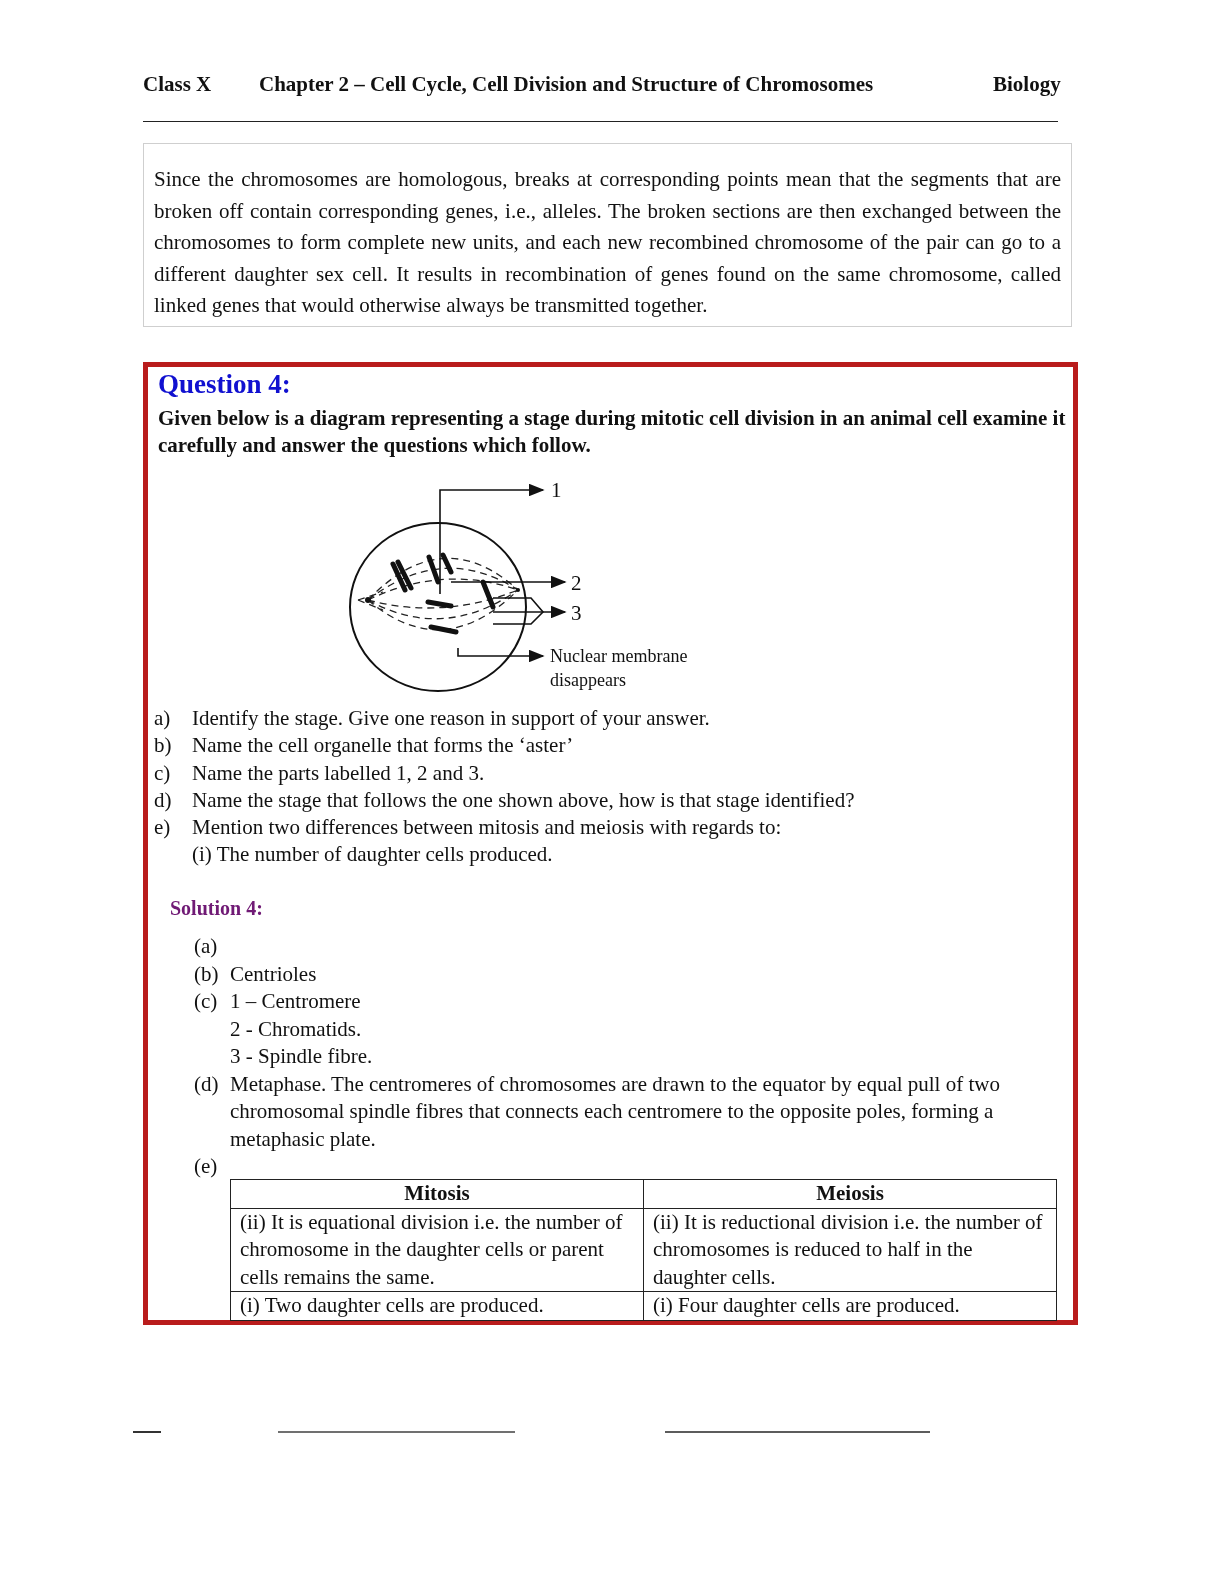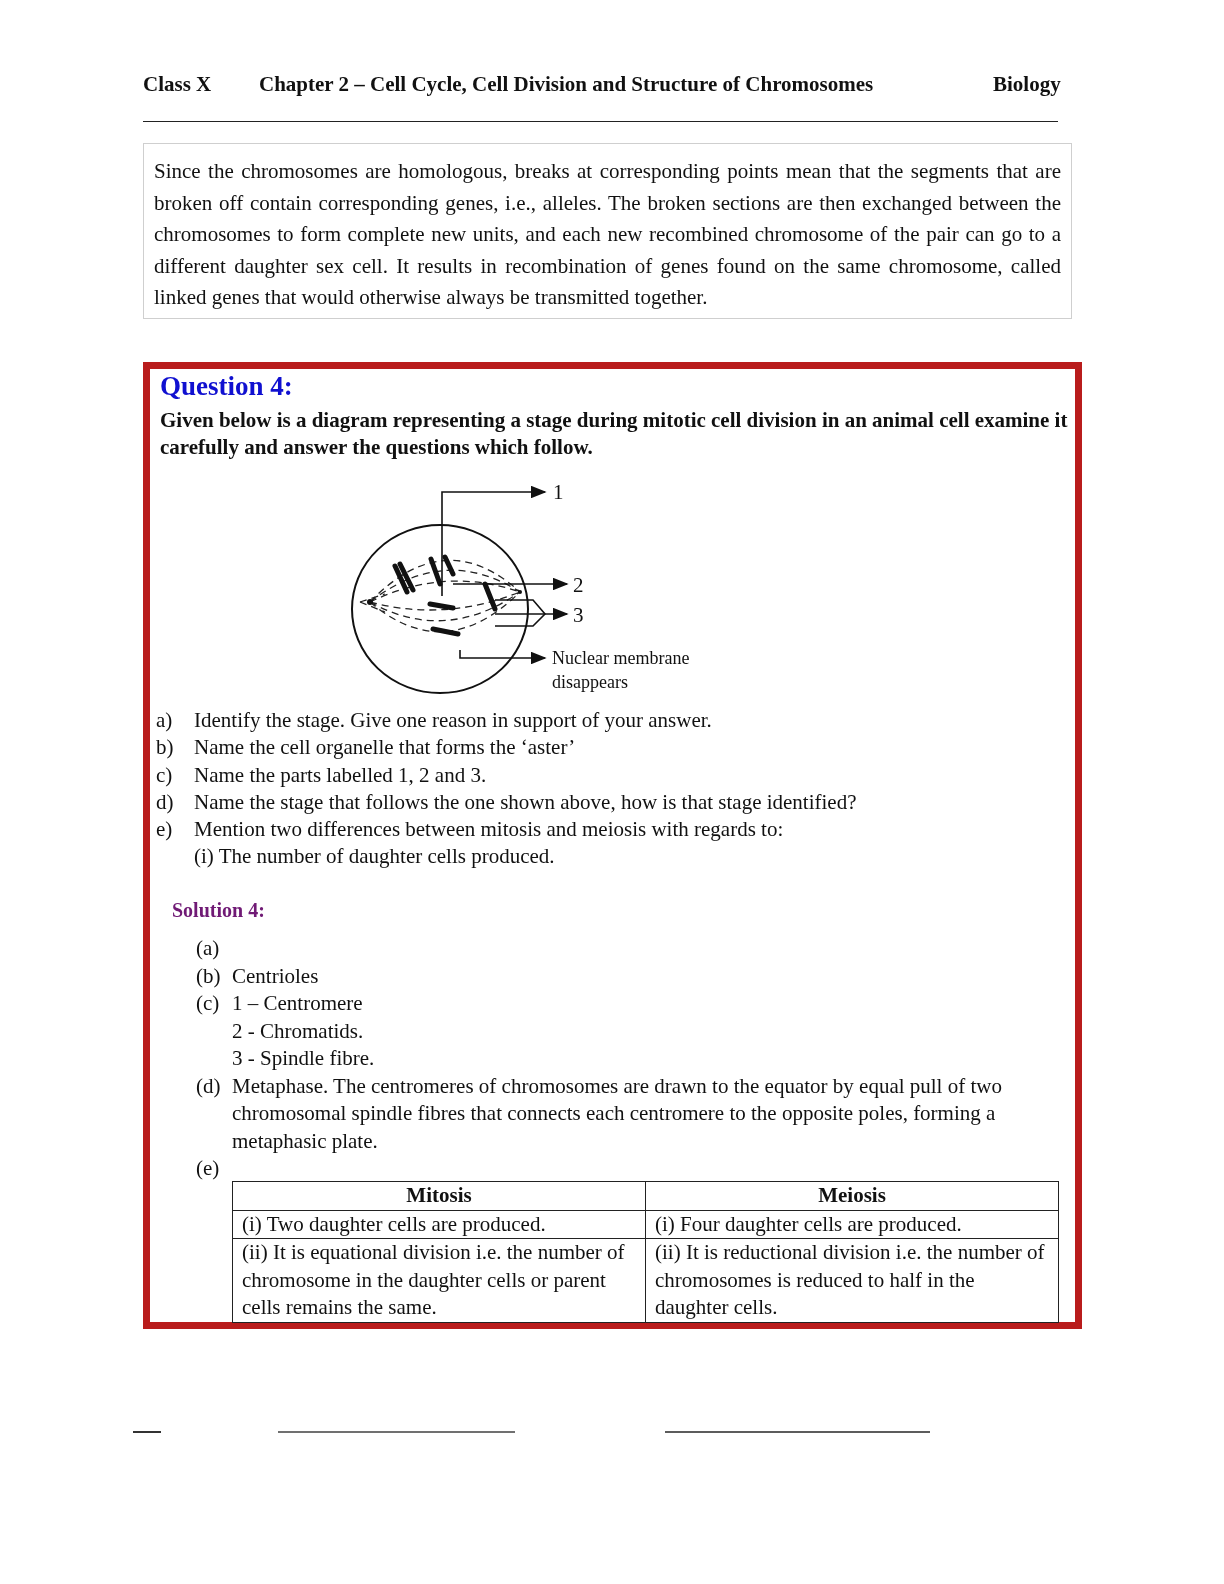--- a/index.html
+++ b/index.html
@@ -1,21 +1,21 @@
 <!DOCTYPE html>
 <html><head>
 <meta charset="utf-8">
 <style>
   html, body { margin: 0; padding: 0; background: #ffffff; }
   body { width: 1224px; height: 1584px; position: relative; font-family: "Liberation Serif", serif; color: #111; overflow: hidden; }
   .header { position: absolute; top: 72px; left: 143px; width: 927px; font-weight: bold; font-size: 21px; }
   .header span { position: absolute; top: 0; white-space: nowrap; }
   .header-rule { position: absolute; top: 121px; left: 143px; width: 915px; height: 0; border-top: 1.5px solid #222; }
-  .box1 { position: absolute; top: 143px; left: 143px; width: 907px; border: 1px solid #cfcfcf; padding: 12px 10px 4px 10px; font-size: 21px; line-height: 31.5px; text-align: justify; }
-  .box2 { position: absolute; top: 362px; left: 143px; width: 925px; height: 953px; border: 7px solid #b91c1c; }
+  .box1 { position: absolute; top: 143px; left: 143px; width: 907px; border: 1px solid #cfcfcf; padding: 20px 10px 4px 10px; font-size: 21px; line-height: 31.5px; text-align: justify; }
+  .box2 { position: absolute; top: 362px; left: 143px; width: 925px; height: 953px; border: 5px solid #b91c1c; }
   .q-title { position: absolute; top: 2px; left: 10px; color: #1010d0; font-weight: bold; font-size: 27px; }
   .q-prompt { position: absolute; top: 38px; left: 10px; width: 910px; font-weight: bold; font-size: 21px; line-height: 27px; }
   .diagram { position: absolute; top: 105px; left: 195px; width: 370px; height: 230px; }
   .qlist { position: absolute; top: 338px; left: 6px; font-size: 21px; line-height: 27.3px; }
   .qlist .row { display: flex; white-space: nowrap; }
   .qlist .lbl { width: 38px; }
   .qlist .indent { padding-left: 38px; }
   .s-title { position: absolute; top: 530px; left: 22px; color: #701a75; font-weight: bold; font-size: 20px; }
   .slist { position: absolute; top: 566px; left: 46px; font-size: 21px; line-height: 27.5px; }
   .slist .row { display: flex; white-space: nowrap; }
@@ -146,26 +146,26 @@
 
   <table class="cmp">
     <thead>
       <tr>
         <th>Mitosis</th>
         <th>Meiosis</th>
       </tr>
     </thead>
     <tbody>
       <tr>
+        <td>(ii) It is equational division i.e. the number of chromosome in the daughter cells or parent cells remains the same.</td>
+        <td>(ii) It is reductional division i.e. the number of chromosomes is reduced to half in the daughter cells.</td>
+      </tr>
+      <tr>
         <td>(i) Two daughter cells are produced.</td>
         <td>(i) Four daughter cells are produced.</td>
-      </tr>
-      <tr>
-        <td>(ii) It is equational division i.e. the number of chromosome in the daughter cells or parent cells remains the same.</td>
-        <td>(ii) It is reductional division i.e. the number of chromosomes is reduced to half in the daughter cells.</td>
       </tr>
     </tbody>
   </table>
 </div>
 
 <div class="footer-line" style="left:133px;width:28px"></div>
 <div class="footer-line" style="left:278px;width:237px;opacity:0.7"></div>
 <div class="footer-line" style="left:665px;width:265px;opacity:0.8"></div>
 
 </body></html>

